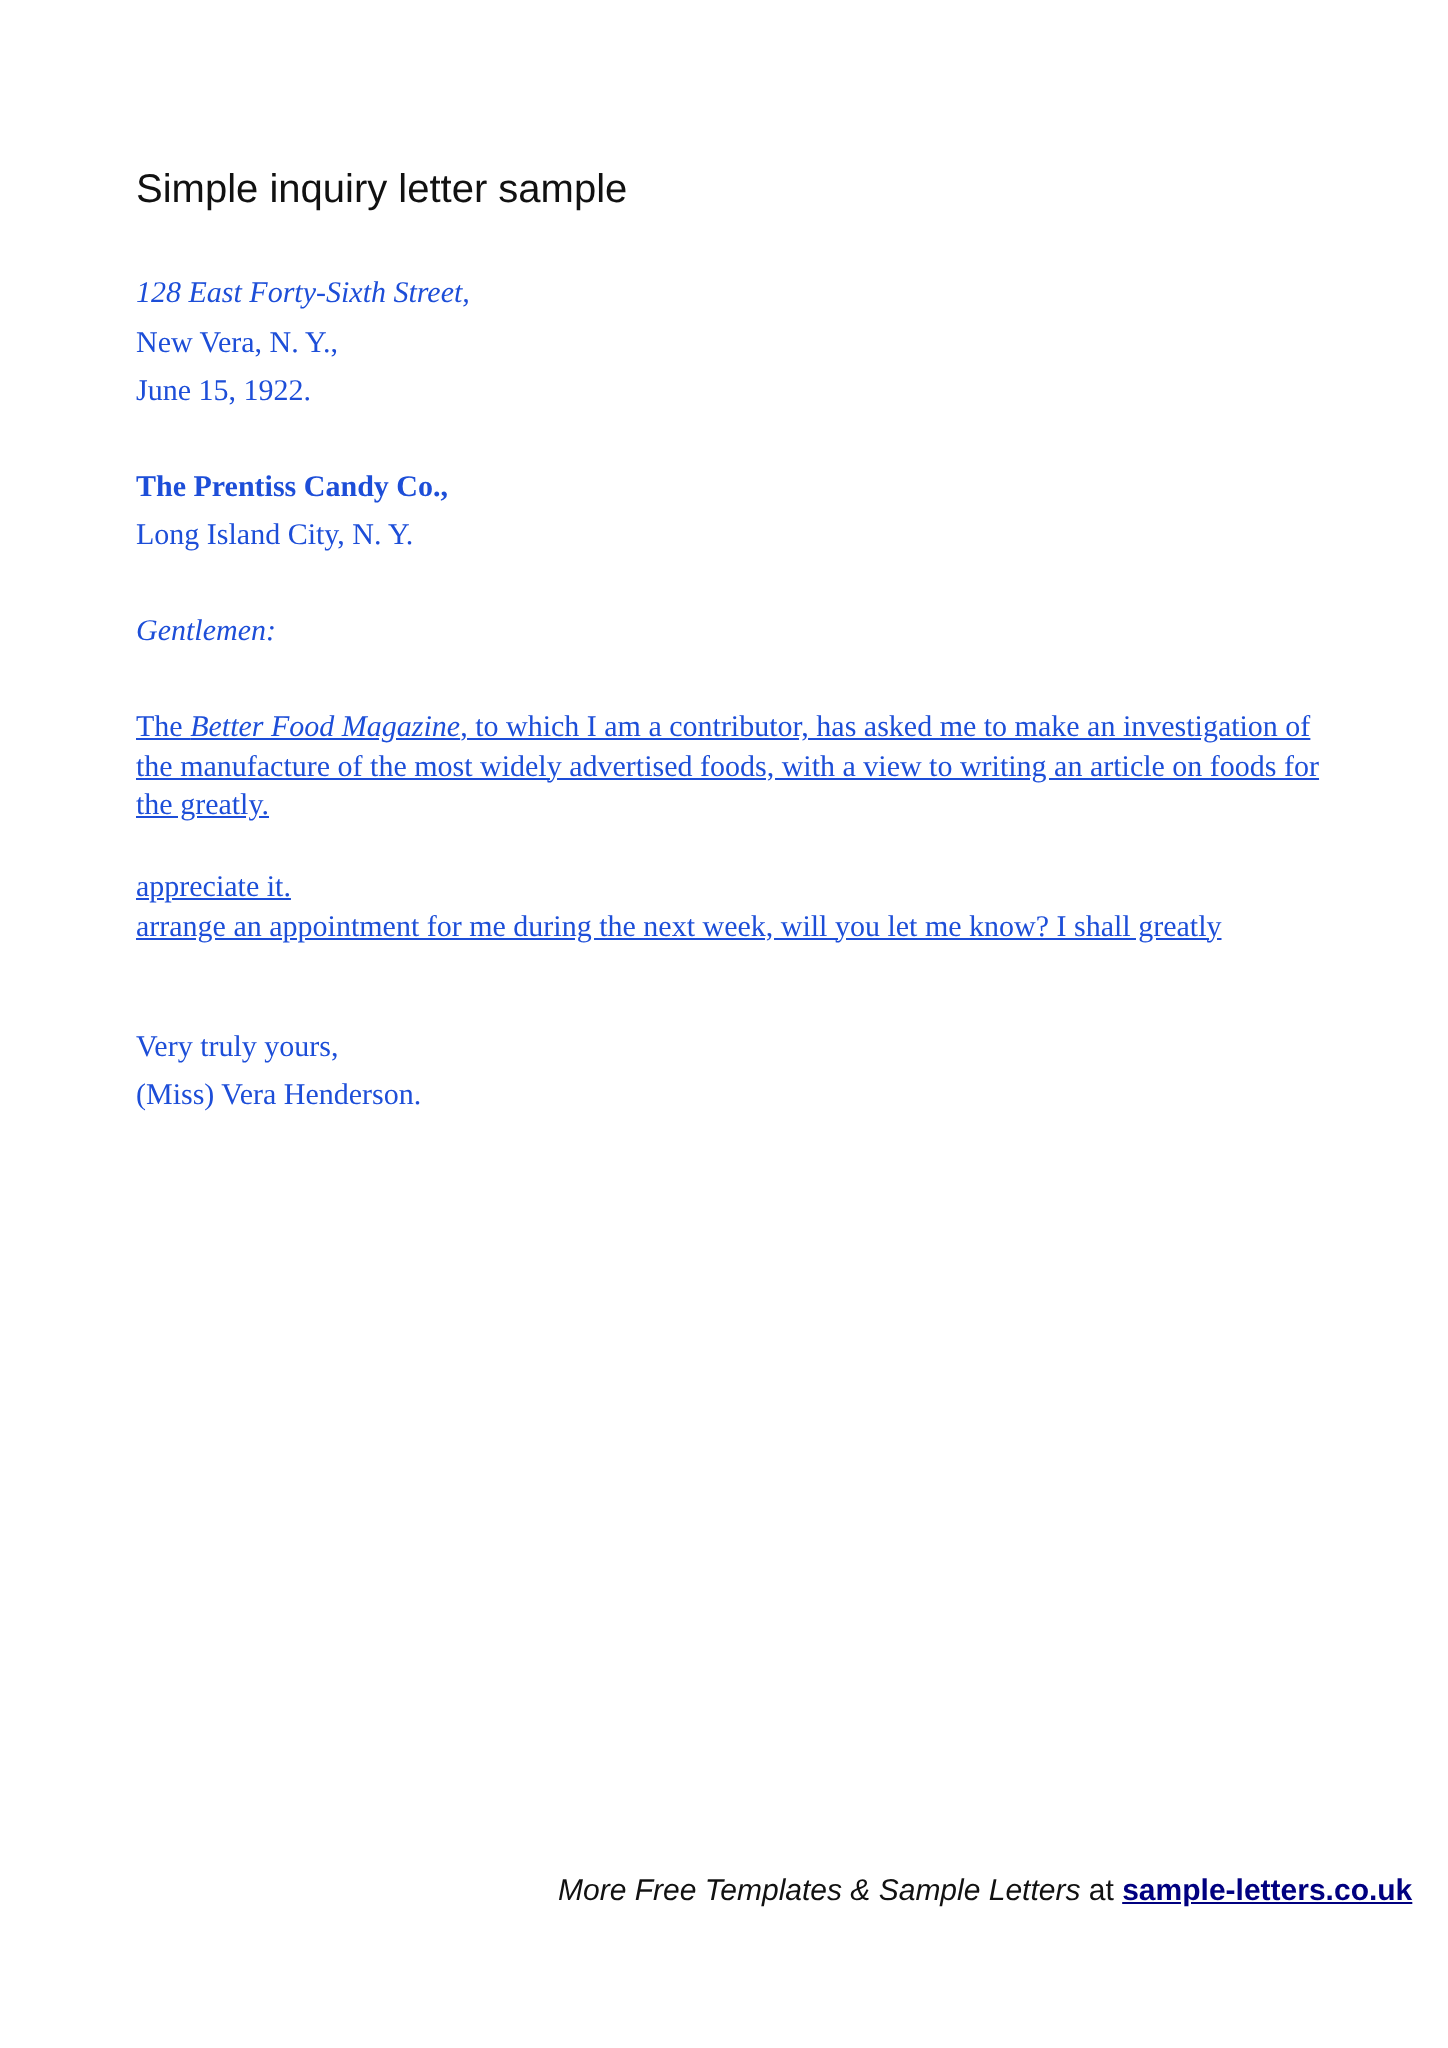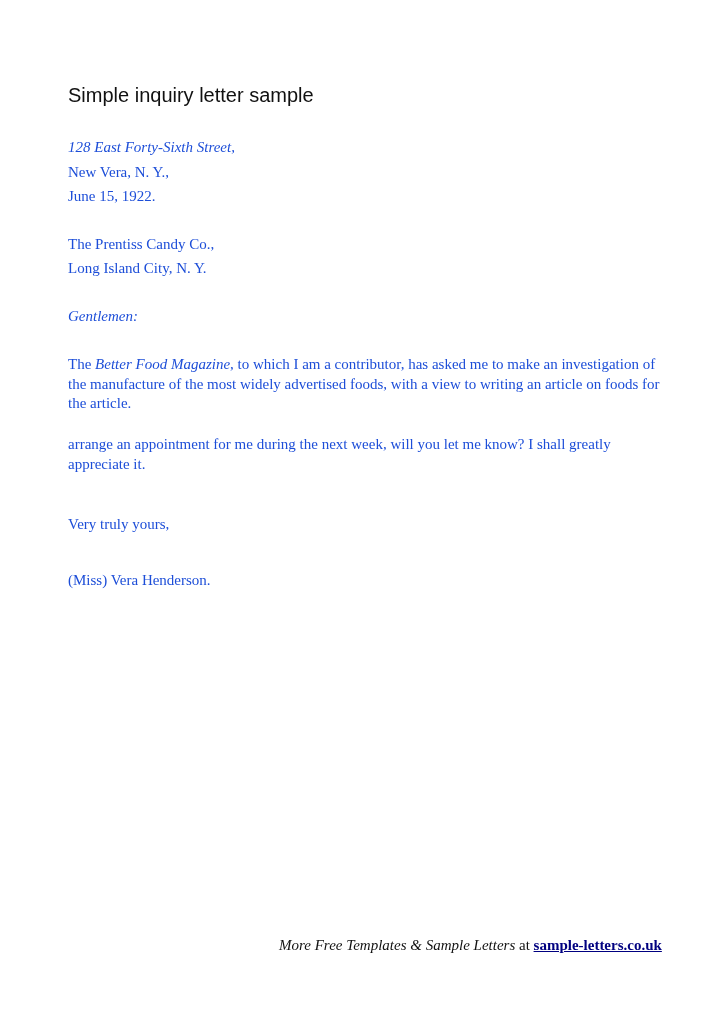--- a/index.html
+++ b/index.html
@@ -5,56 +5,56 @@
   html, body { margin: 0; padding: 0; background: #ffffff; }
   body { width: 724px; height: 1024px; position: relative; overflow: hidden; }
   .page { position: absolute; left: 0; top: 0; width: 724px; height: 820px; background: #fff; }
   .title {
     position: absolute; left: 68px; top: 84px;
     font-family: "Liberation Sans", sans-serif; font-size: 20px; color: #111;
     white-space: nowrap;
   }
   .serif { font-family: "Liberation Serif", serif; font-size: 15px; color: #1d4ed8; }
   .line { position: absolute; left: 68px; white-space: nowrap; }
-  .para { position: absolute; left: 68px; width: 600px; line-height: 19.5px; }
+  .para { position: absolute; left: 68px; width: 600px; line-height: 19.5px; text-decoration: underline; }
   .para .l { display: block; white-space: nowrap; }
   .ital { font-style: italic; }
   .footer {
     position: absolute; left: 279px; top: 937px;
-    font-family: Liberation Serif, serif; font-size: 15px; color: #111; white-space: nowrap;
+    font-family: Liberation Sans, sans-serif; font-size: 15px; color: #111; white-space: nowrap;
   }
   .footer a { color: #000080; font-weight: bold; text-decoration: underline; }
 </style>
 </head>
 <body>
 
 <div class="page">
 
   <div class="title">Simple inquiry letter sample</div>
 
   <div class="line serif ital" style="top:139px;">128 East Forty-Sixth Street,</div>
   <div class="line serif" style="top:164px;">New Vera, N. Y.,</div>
   <div class="line serif" style="top:188px;text-align:right;">June 15, 1922.</div>
 
-  <div class="line serif" style="top:236px;">The Prentiss Candy Co.,</div>
+  <div class="line serif" style="top:236px;font-weight:bold;">The Prentiss Candy Co.,</div>
   <div class="line serif" style="top:260px;">Long Island City, N. Y.</div>
 
   <div class="line serif" style="top:308px;font-style:italic;">Gentlemen:</div>
 
   <div class="para serif" style="top:355px;">
     <span class="l"><span>The </span><span class="ital">Better Food Magazine</span><span>, to which I am a contributor, has asked me to make an investigation of</span></span>
     <span class="l">the manufacture of the most widely advertised foods, with a view to writing an article on foods for</span>
-    <span class="l">the article.</span>
+    <span class="l">the greatly.</span>
   </div>
 
   <div class="para serif" style="top:435px;">
+    <span class="l">appreciate it.</span>
     <span class="l">arrange an appointment for me during the next week, will you let me know? I shall greatly</span>
-    <span class="l">appreciate it.</span>
   </div>
 
   <div class="line serif" style="top:516px;">Very truly yours,</div>
-  <div class="line serif" style="top:572px;text-align:center;">(Miss) Vera Henderson.</div>
+  <div class="line serif" style="top:540px;text-align:center;">(Miss) Vera Henderson.</div>
 
   <div class="footer">
     <span class="ital">More Free Templates &amp; Sample Letters</span><span> at </span><a>sample-letters.co.uk</a>
   </div>
 
 </div>
 
 </body></html>

